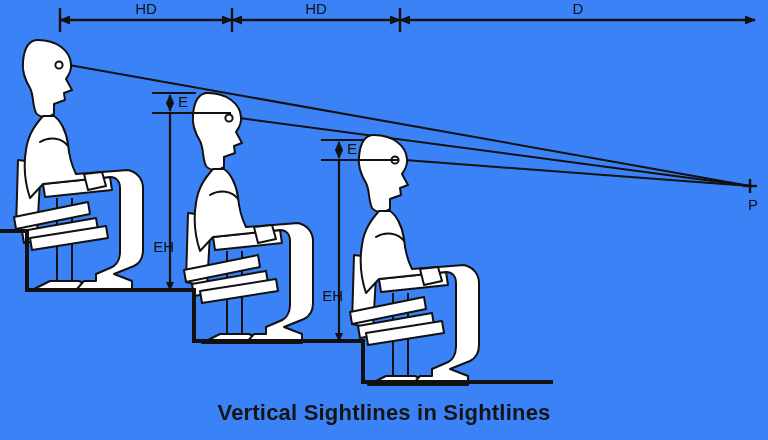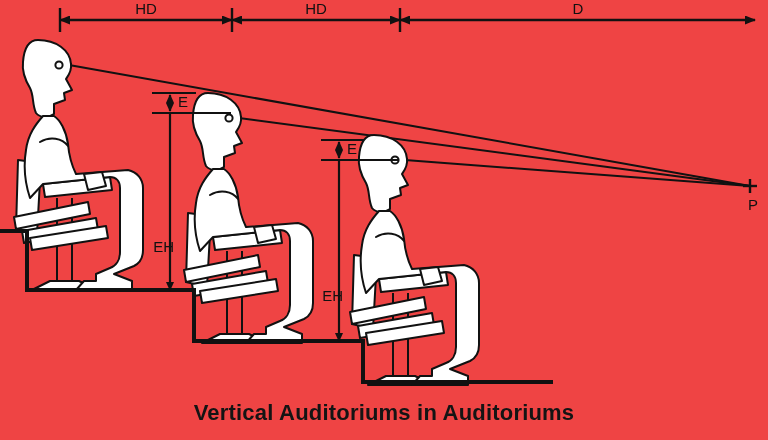--- a/index.html
+++ b/index.html
@@ -2,21 +2,21 @@
 <html><head>
 <meta charset="utf-8">
 <title>Vertical Sightlines in Auditoriums</title>
 <style>
   html,body{margin:0;padding:0;background:#ffffff;}
   body{
     width:768px;height:440px;overflow:hidden;
     font-family:"Liberation Sans", sans-serif;
     color:#111111;
   }
-  #stage{position:relative;width:768px;height:440px;background:#ef4444;}
+  #stage{position:relative;width:768px;height:440px;background:#3b82f6;}
   #diagram{position:absolute;left:0;top:0;width:768px;height:440px;}
   .dimlabel{
     font-family:"Liberation Sans", sans-serif;
     font-size:15px;font-weight:400;fill:#111111;
   }
   .ptlabel{
     font-family:"Liberation Sans", sans-serif;
     font-size:15px;font-weight:400;fill:#111111;
   }
   #title-wrap{
@@ -164,16 +164,16 @@
 
     <g>
       <line x1="743" y1="186" x2="757" y2="186" stroke="#111111" stroke-width="2.4"></line>
       <line x1="750" y1="179" x2="750" y2="193" stroke="#111111" stroke-width="2.4"></line>
       <text class="ptlabel" x="748" y="210">P</text>
     </g>
 
   </svg>
 
   <div id="title-wrap">
-    <span id="title-text">Vertical Auditoriums in Auditoriums</span>
+    <span id="title-text">Vertical Sightlines in Sightlines</span>
   </div>
 
 </div>
 
 </body></html>

